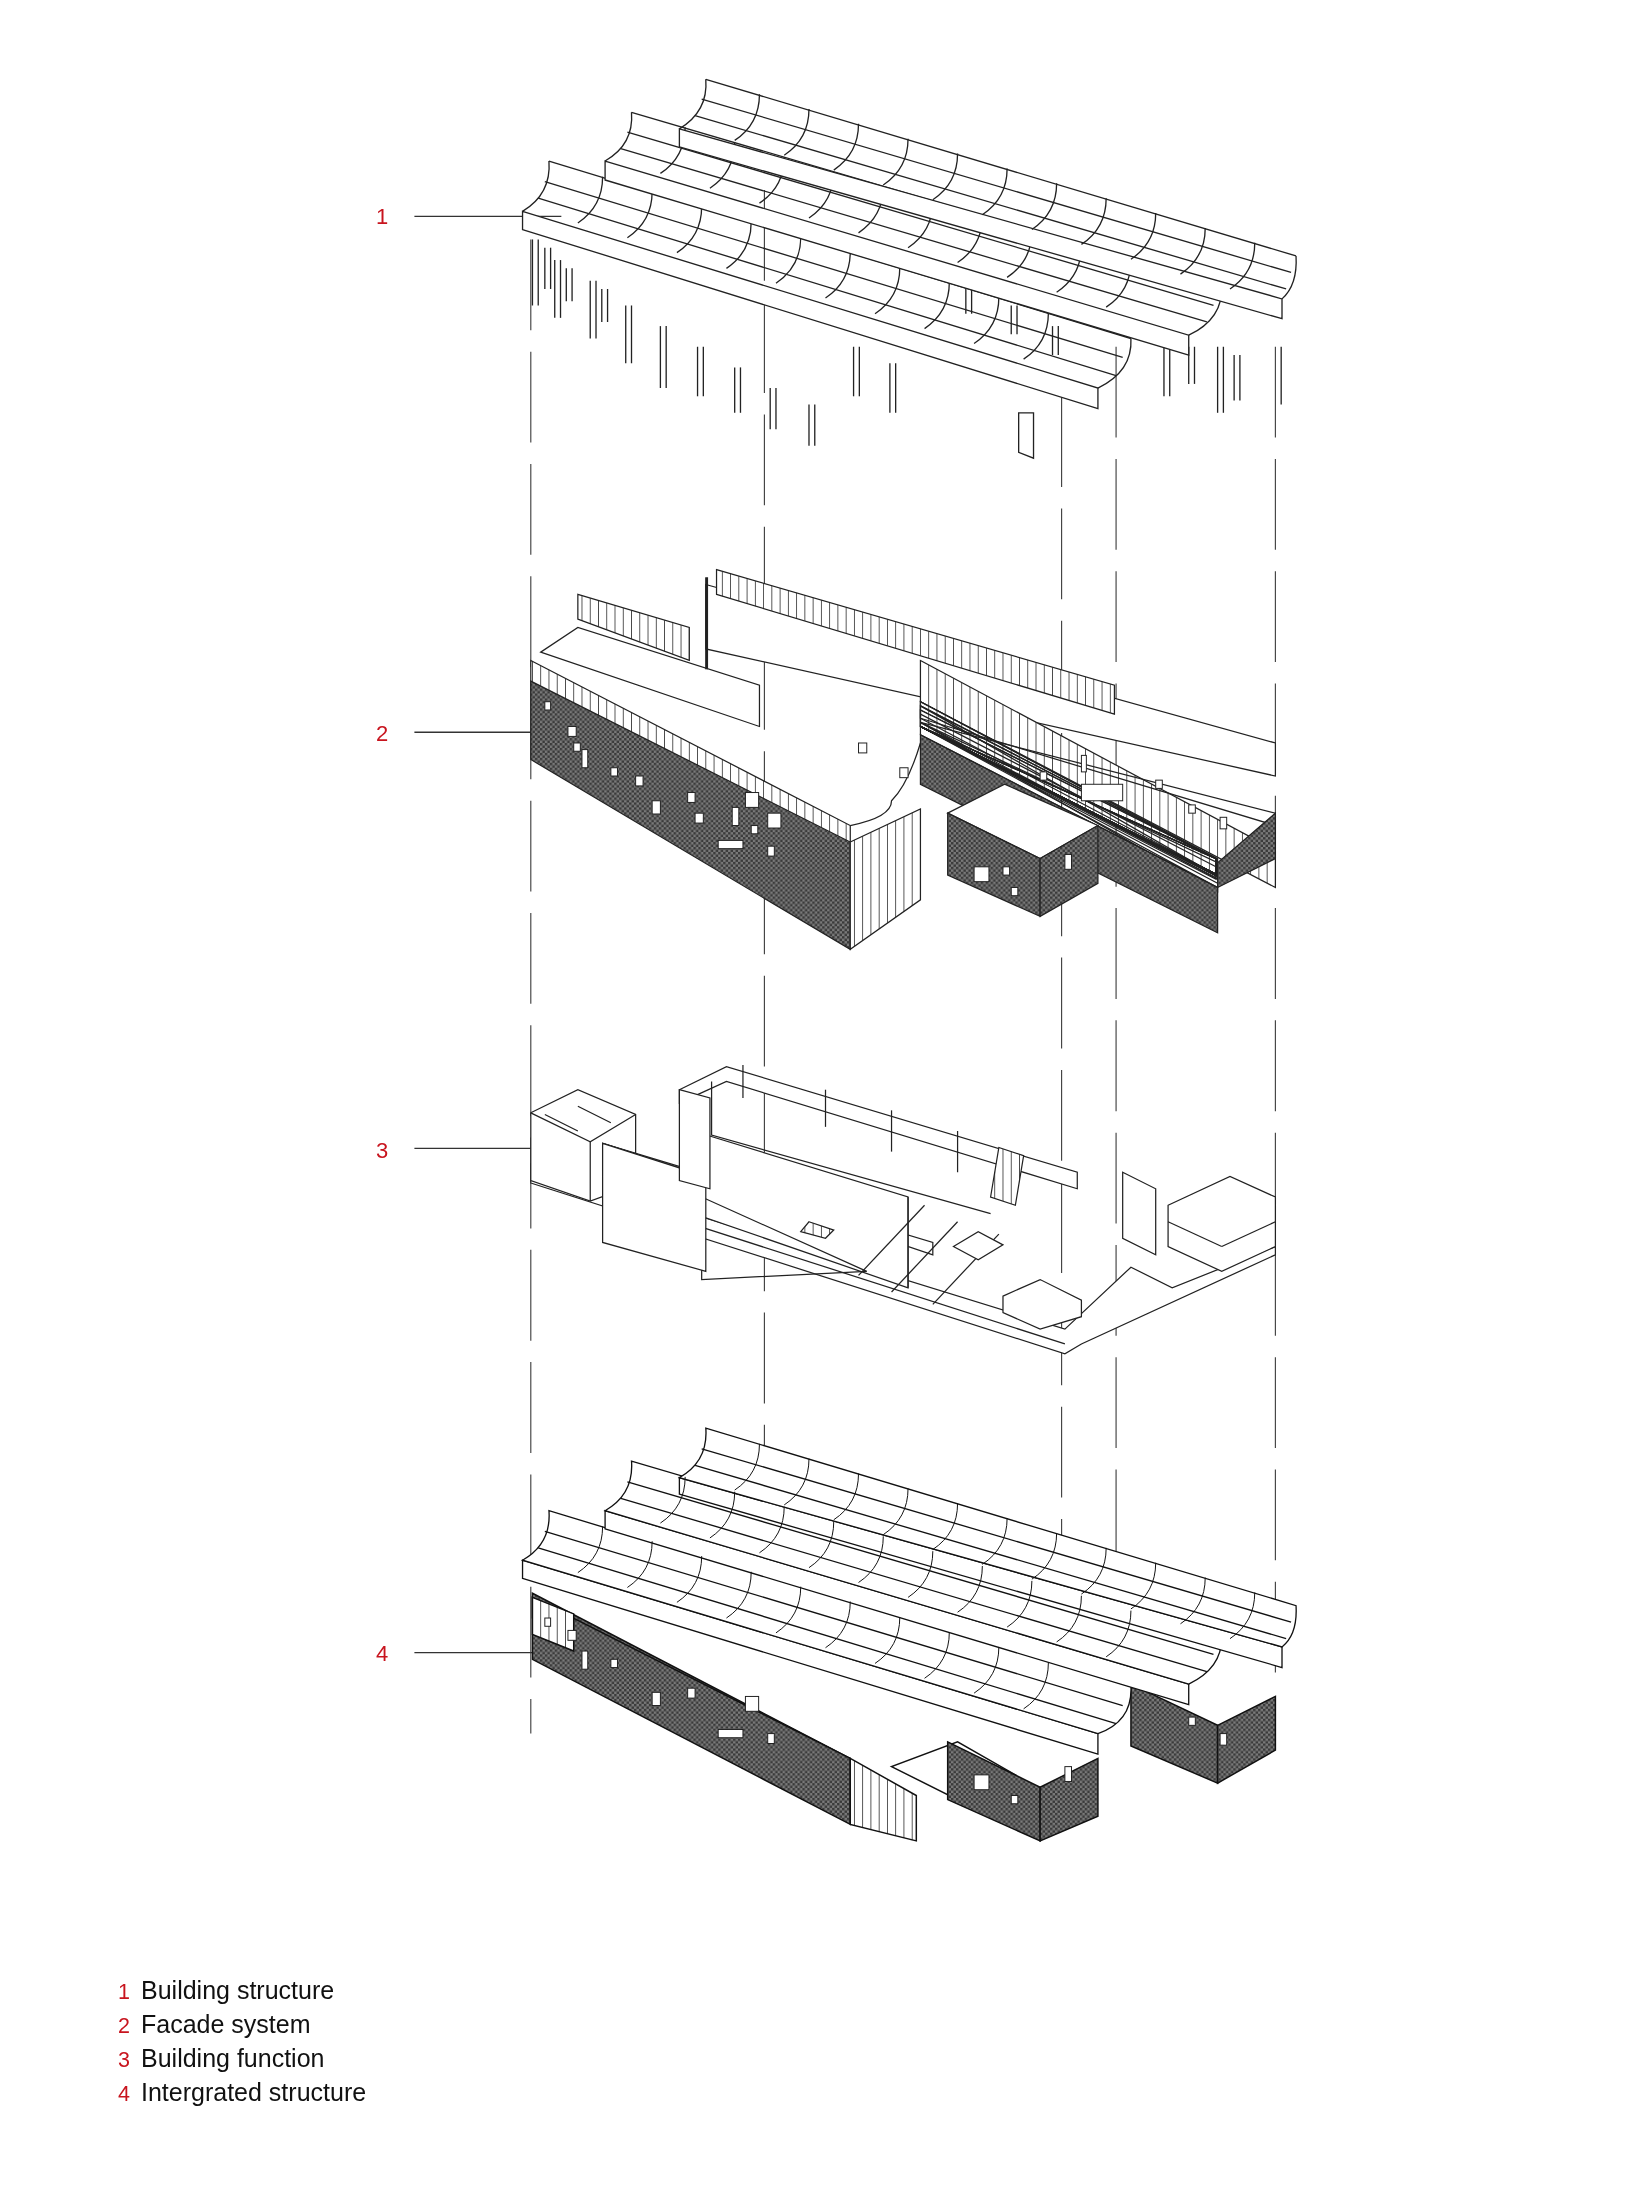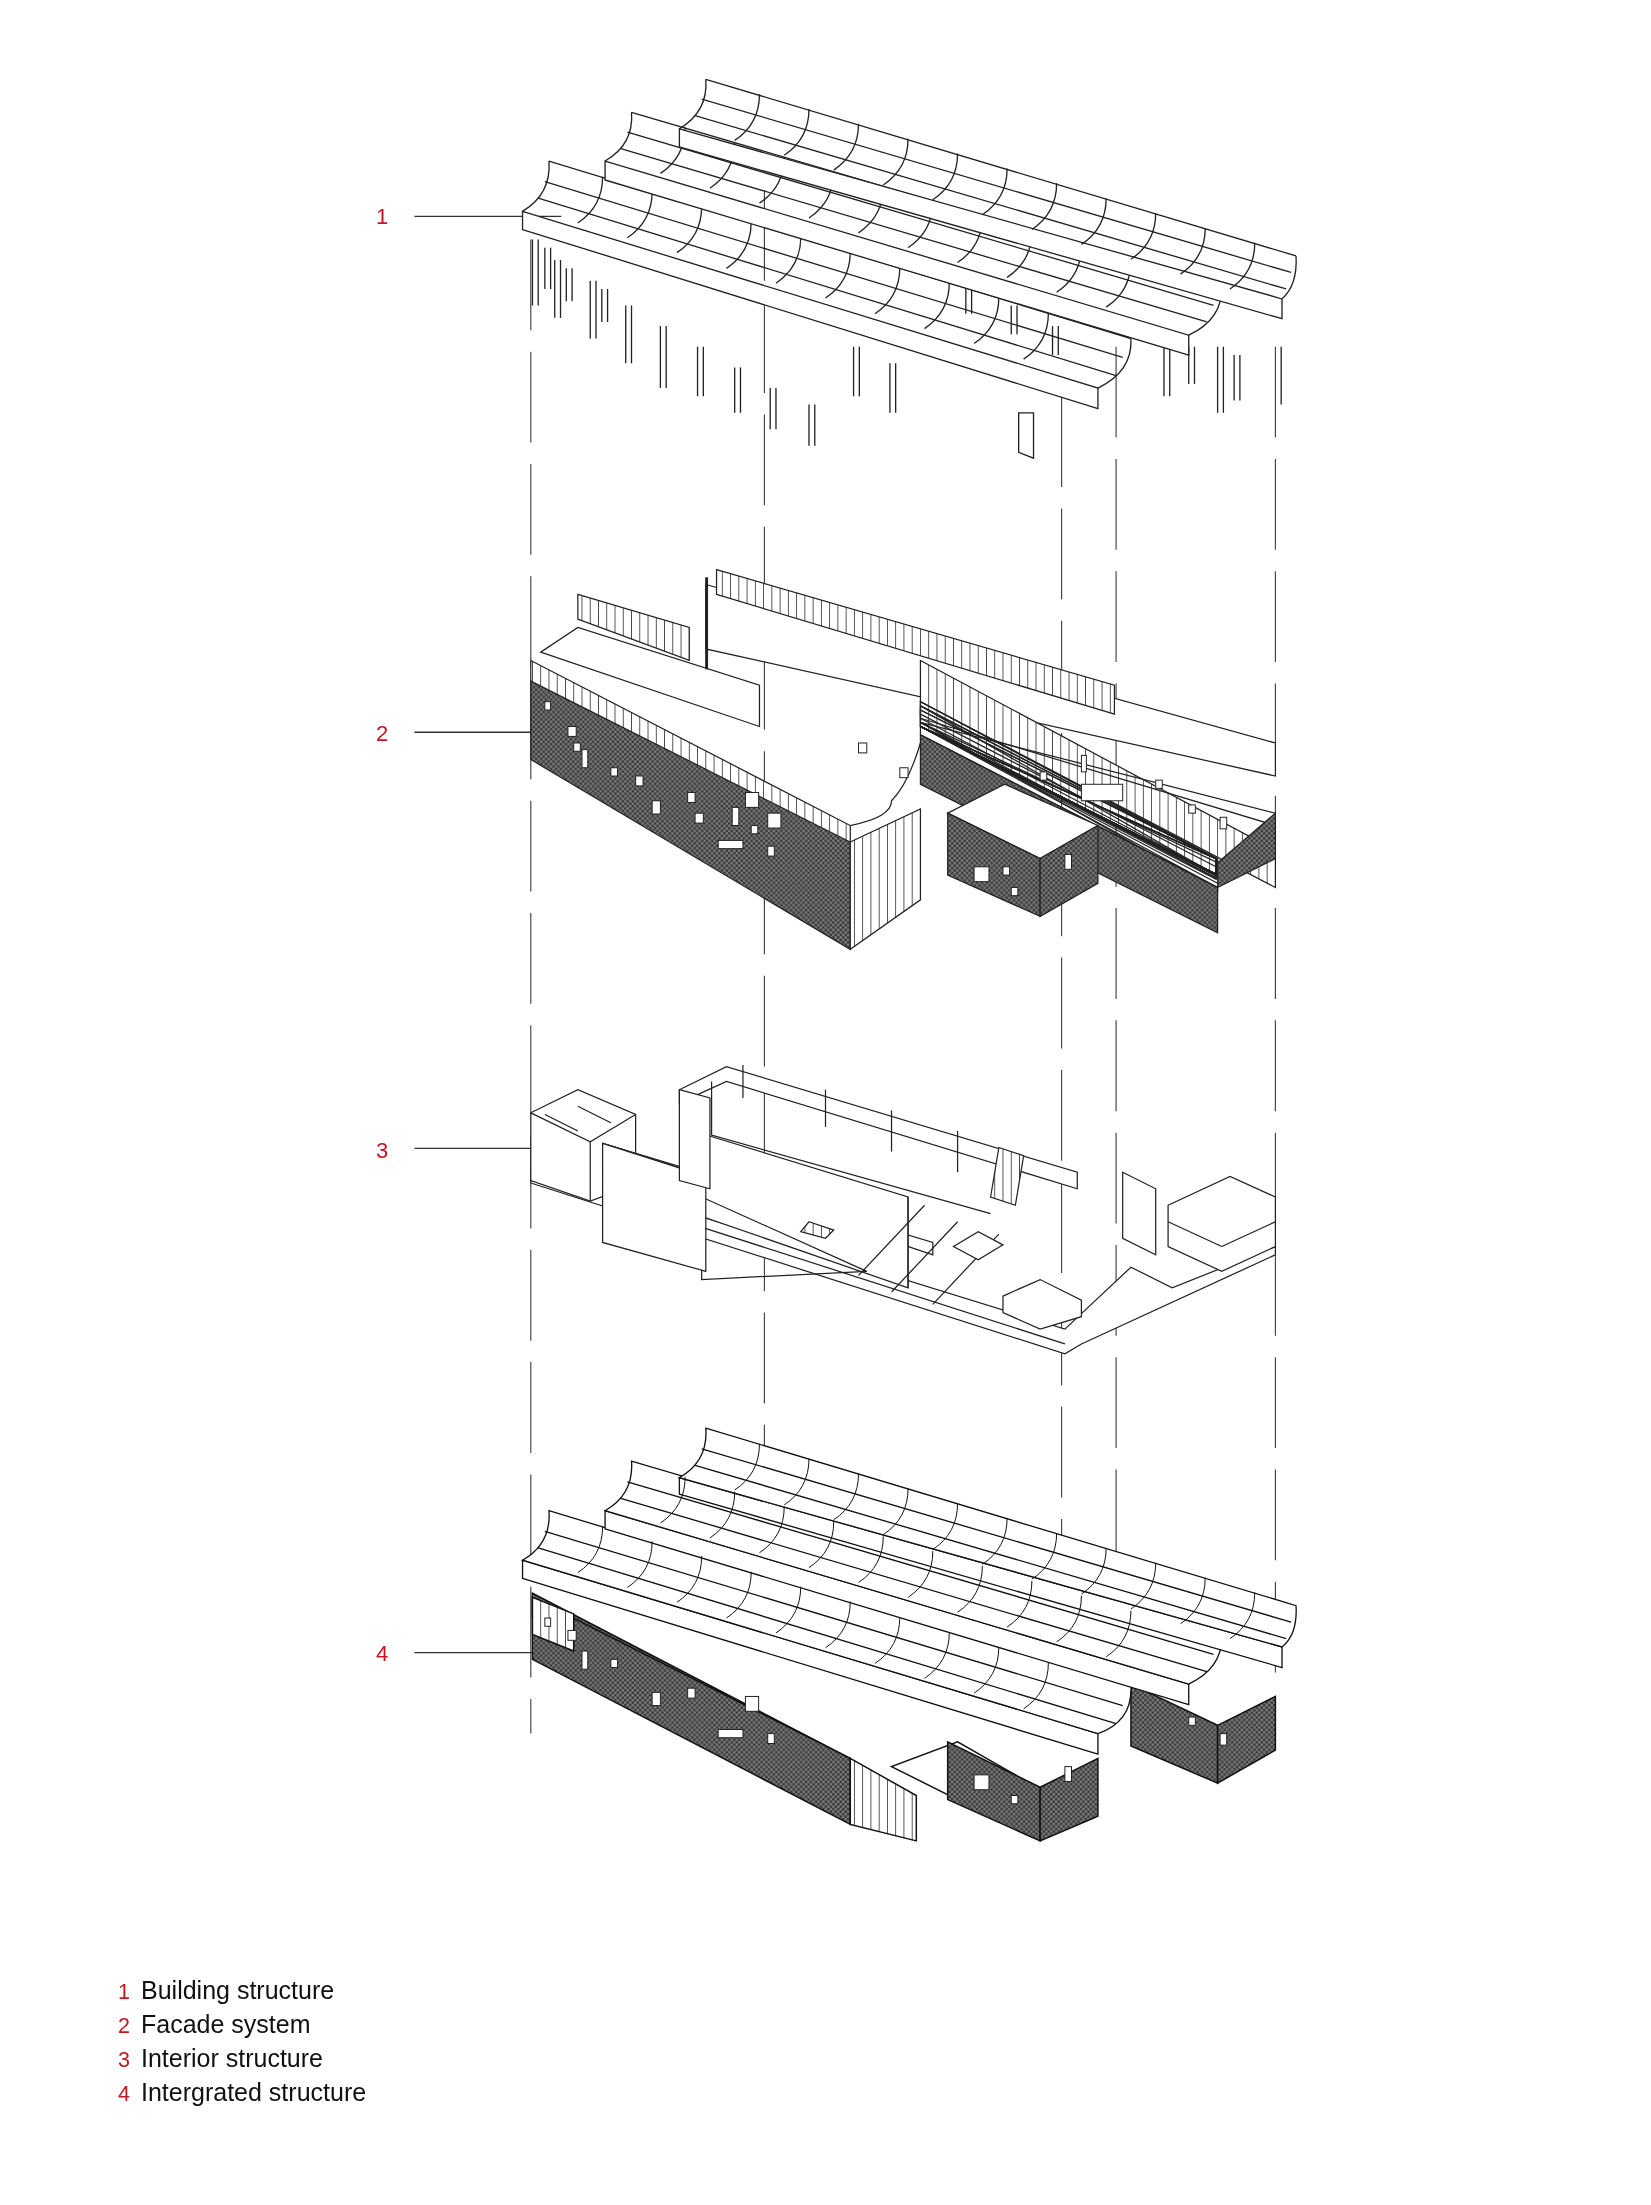--- a/index.html
+++ b/index.html
@@ -380,20 +380,20 @@
   <div class="legend-row">
     <span class="legend-num">1</span>
     <span class="legend-label">Building structure</span>
   </div>
   <div class="legend-row">
     <span class="legend-num">2</span>
     <span class="legend-label">Facade system</span>
   </div>
   <div class="legend-row">
     <span class="legend-num">3</span>
-    <span class="legend-label">Interior structure</span>
+    <span class="legend-label">Building function</span>
   </div>
   <div class="legend-row">
     <span class="legend-num">4</span>
     <span class="legend-label">Intergrated structure</span>
   </div>
 </div>
 
 
 </body></html>

